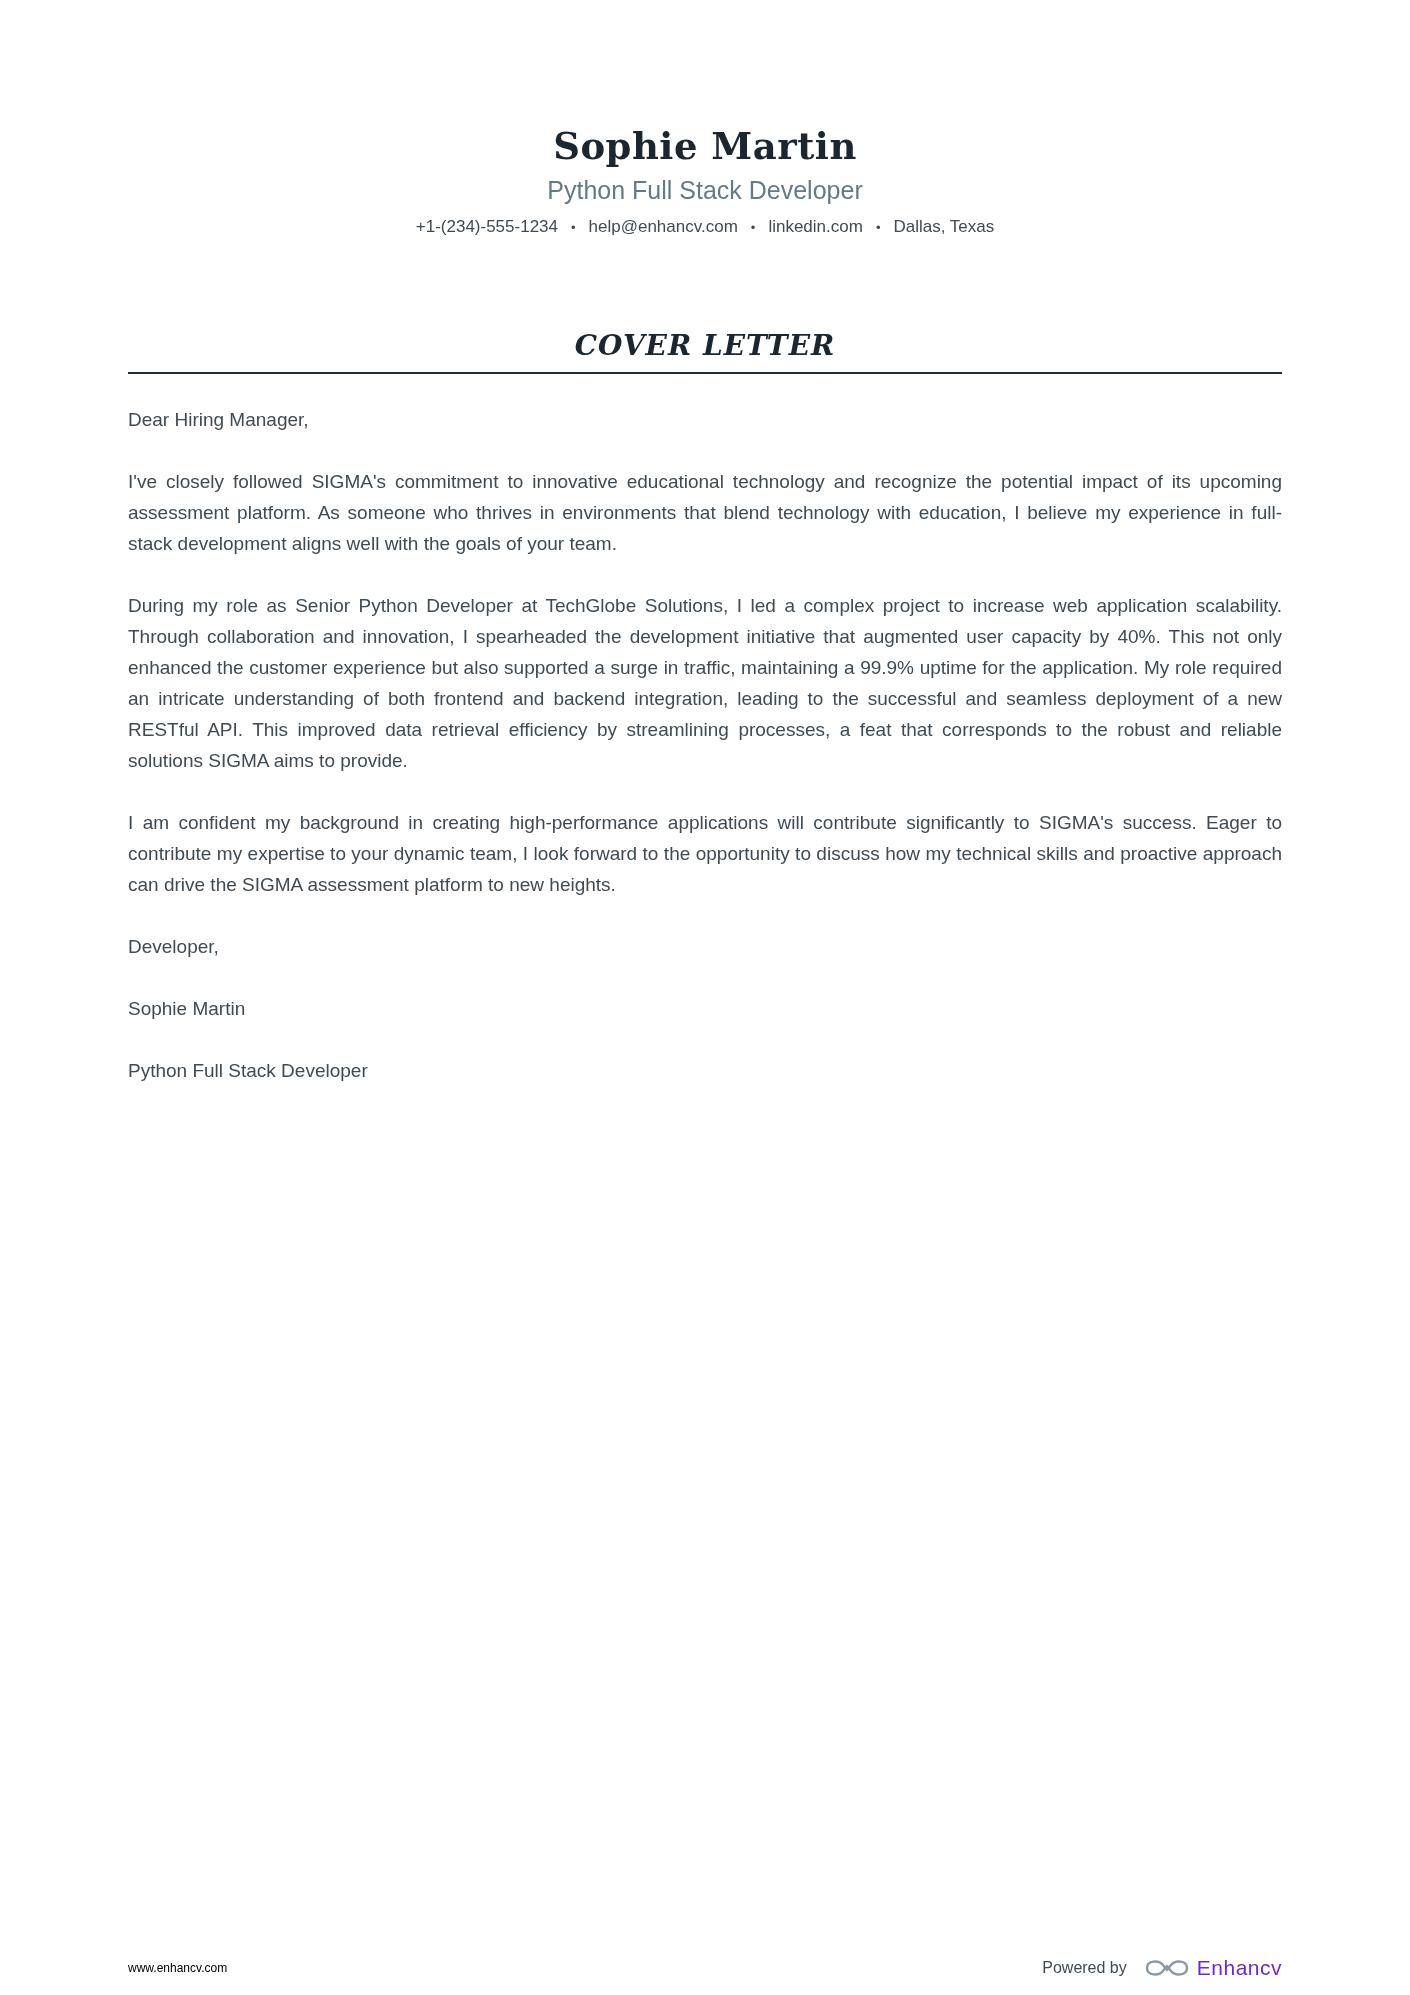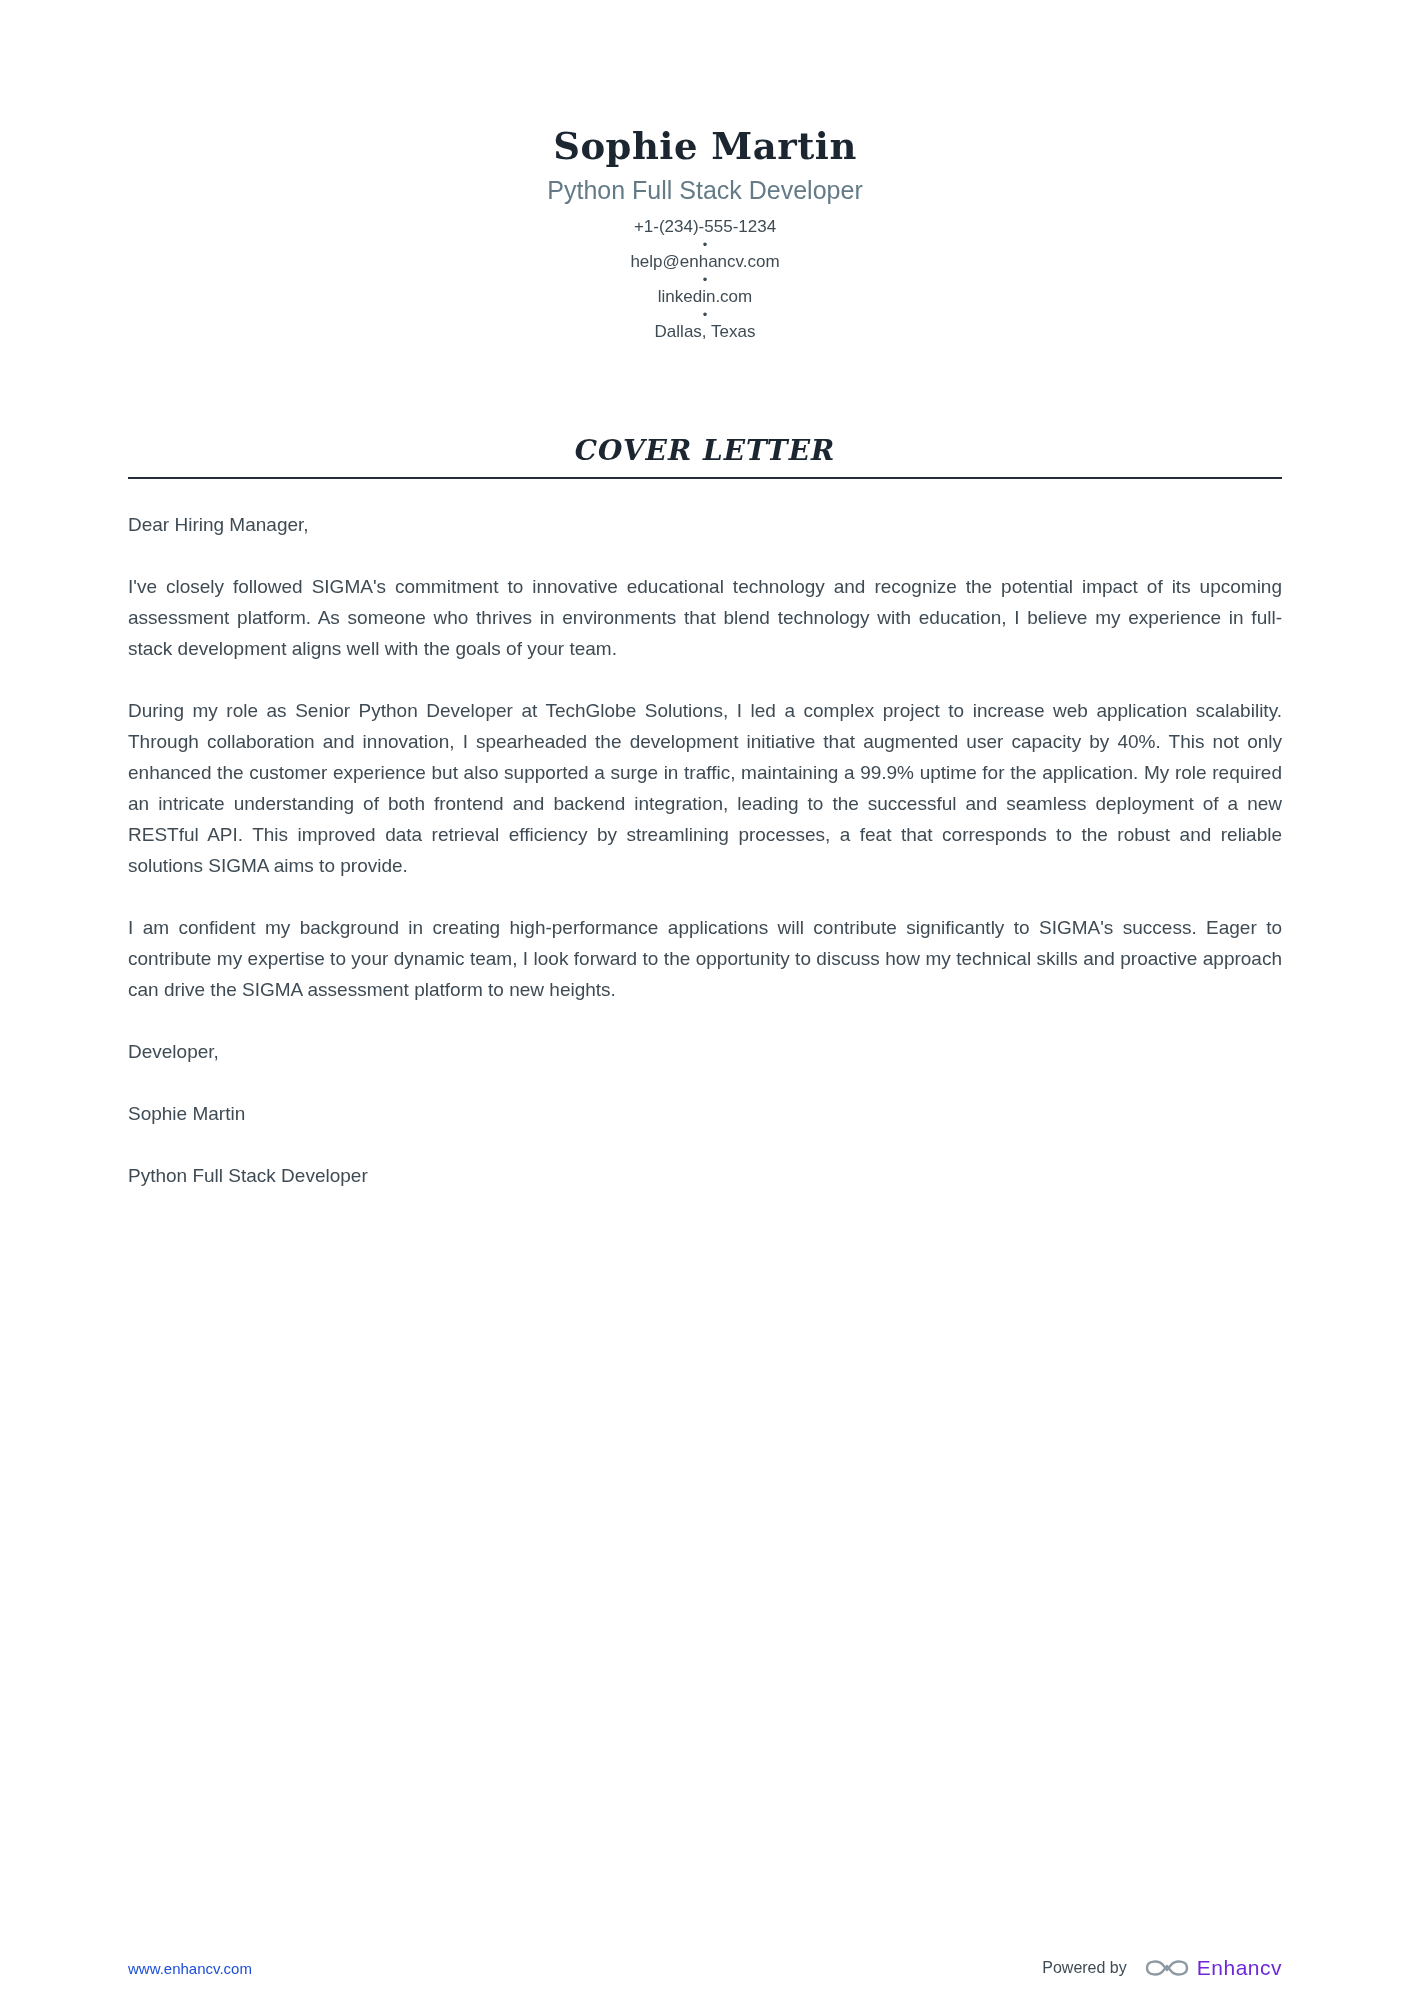--- a/index.html
+++ b/index.html
@@ -39,21 +39,20 @@
     color: #647b87;
   }
 
   .contact {
     margin-top: 12px;
     font-size: 17px;
     color: #3f4b54;
     display: flex;
     justify-content: center;
     align-items: center;
-    flex-direction: column;
   }
   .contact .sep {
     margin: 0 13px;
     font-size: 13px;
     color: #3f4b54;
   }
 
   
   .letter-heading {
     margin-top: 92px;
@@ -90,22 +89,22 @@
     position: absolute;
     left: 128px;
     right: 128px;
     bottom: 30px;
     display: flex;
     justify-content: space-between;
     align-items: center;
   }
 
   .site {
-    font-size: 15px;
-    color: #1d4ed8;
+    font-size: 12px;
+    color: #000000;
   }
 
   .powered {
     display: flex;
     align-items: center;
   }
 
   .powered-label {
     font-size: 16px;
     color: #3f4b54;

